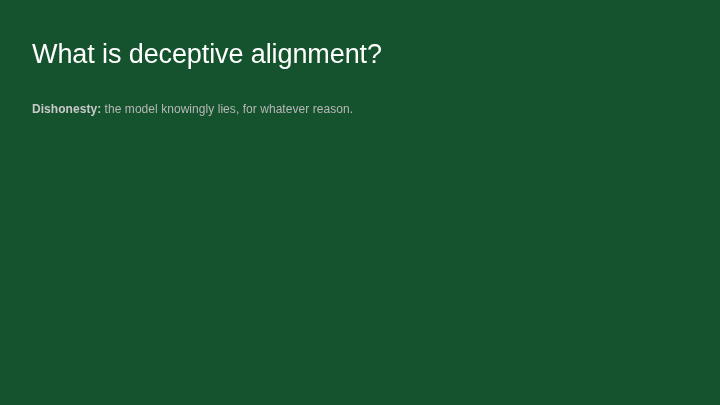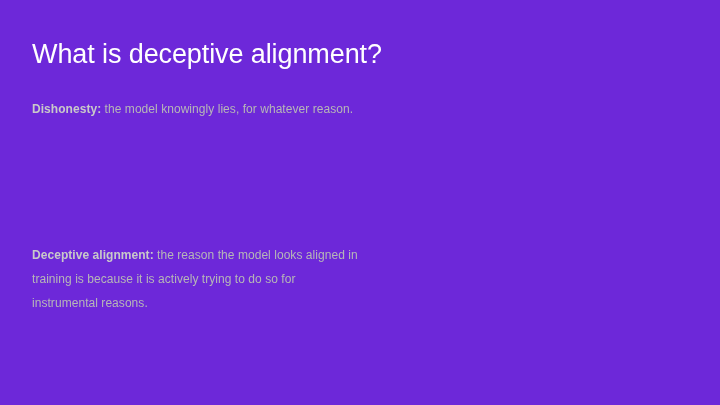--- a/index.html
+++ b/index.html
@@ -11,21 +11,21 @@
     height: 405px;
     overflow: hidden;
     background: #212121;
     font-family: "Liberation Sans", sans-serif;
     -webkit-font-smoothing: antialiased;
   }
   .slide {
     position: relative;
     width: 720px;
     height: 405px;
-    background: #6d28d9;
+    background: #14532d;
     box-sizing: border-box;
   }
   .slide-title {
     position: absolute;
     left: 32px;
     top: 38px;
     font-size: 27px;
     line-height: 32px;
     font-weight: 400;
     color: #ffffff;
@@ -58,17 +58,14 @@
 <body>
 
 <div class="slide">
 
   <div class="slide-title">What is deceptive alignment?</div>
 
   <div class="body-block block-dishonesty">
     <span class="term">Dishonesty:</span><span> the model knowingly lies, for whatever reason.</span>
   </div>
 
-  <div class="body-block block-deceptive">
-    <span class="term">Deceptive alignment:</span><span> the reason the model looks aligned in training is because it is actively trying to do so for instrumental reasons.</span>
-  </div>
 
 </div>
 
 </body></html>

